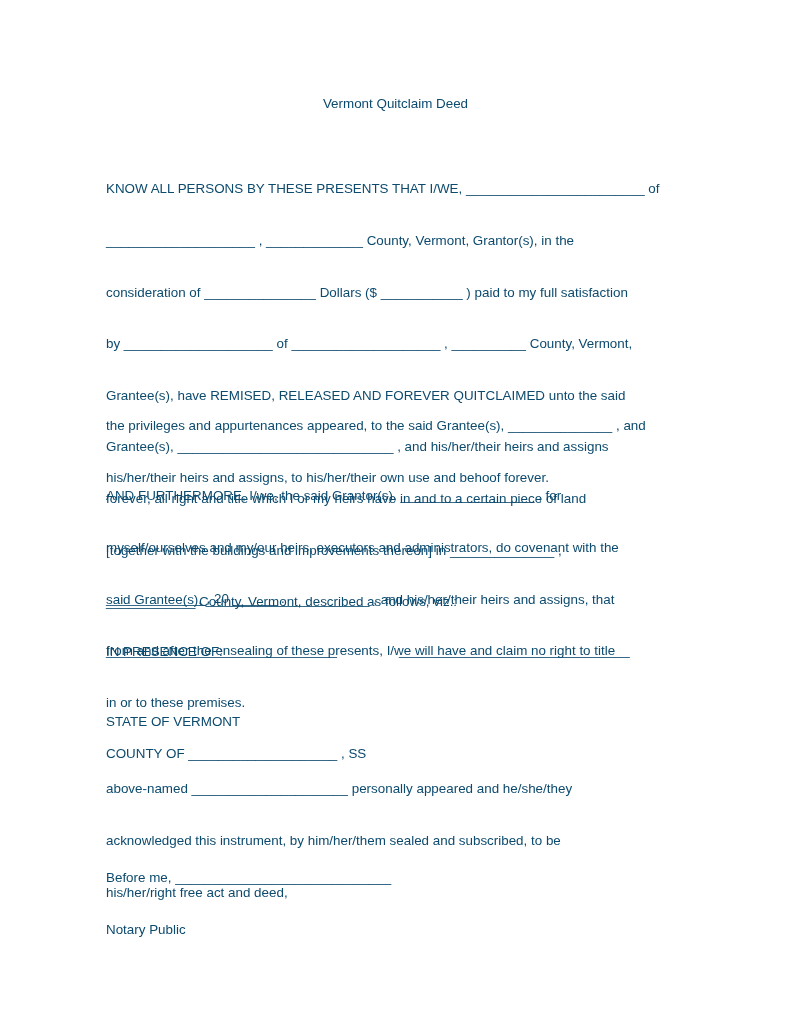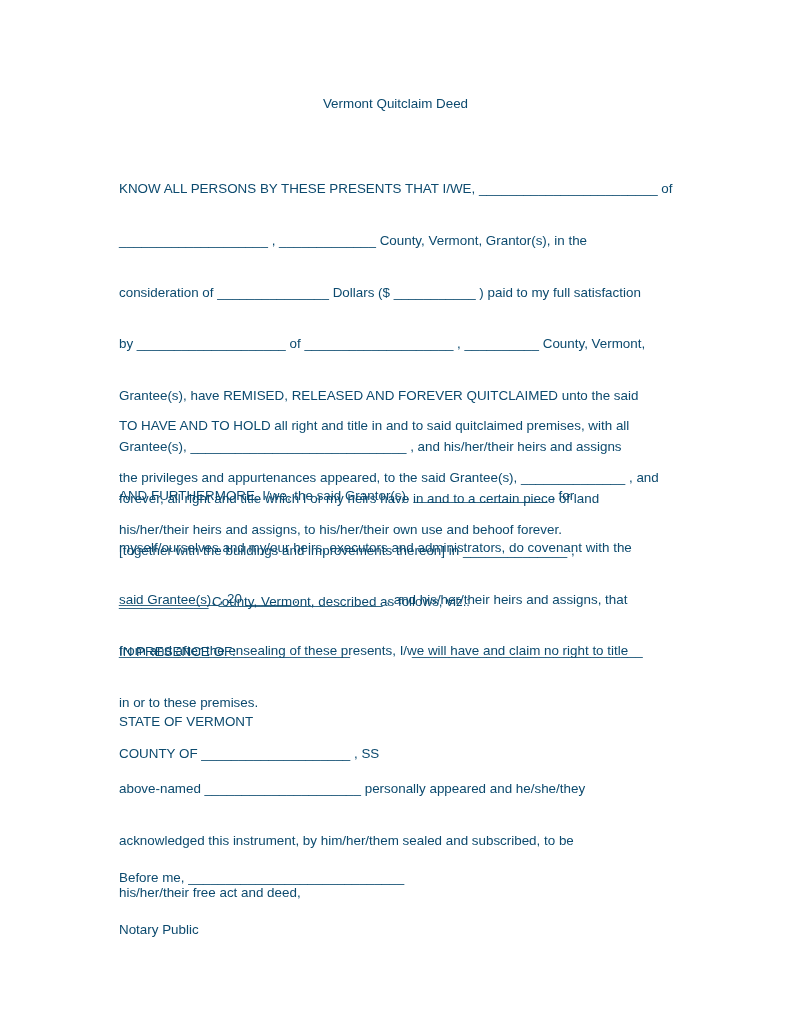--- a/index.html
+++ b/index.html
@@ -21,21 +21,21 @@
   .doc-title {
     position: absolute;
     top: 95px;
     left: 0;
     width: 791px;
     text-align: center;
     font-size: 13.4px;
   }
   .block {
     position: absolute;
-    left: 119px;
+    left: 106px;
     width: 572px;
     white-space: pre-wrap;
   }
   .b-grant        { top: 146px; }
   .b-habendum     { top: 383px; }
   .b-furthermore  { top: 453px; }
   .b-witness      { top: 556px; }
   .b-presence     { top: 609px; }
   .b-signatures   { top: 642px; display: flex; column-gap: 62px; }
   .b-state        { top: 679px; }
@@ -57,21 +57,20 @@
     <div class="line">consideration of _______________ Dollars ($ ___________ ) paid to my full satisfaction</div>
     <div class="line">by ____________________ of ____________________ , __________ County, Vermont,</div>
     <div class="line">Grantee(s), have REMISED, RELEASED AND FOREVER QUITCLAIMED unto the said</div>
     <div class="line">Grantee(s), _____________________________ , and his/her/their heirs and assigns</div>
     <div class="line">forever, all right and title which I or my heirs have in and to a certain piece of land</div>
     <div class="line">[together with the buildings and improvements thereon] in ______________ ,</div>
     <div class="line">____________ County, Vermont, described as follows, viz.:</div>
   </div>
 
   <div class="block b-habendum">
-    <div class="line">TO HAVE AND TO HOLD all right and title in and to said quitclaimed premises, with all</div>
     <div class="line">the privileges and appurtenances appeared, to the said Grantee(s), ______________ , and</div>
     <div class="line">his/her/their heirs and assigns, to his/her/their own use and behoof forever.</div>
   </div>
 
   <div class="block b-furthermore">
     <div class="line">AND FURTHERMORE, I/we, the said Grantor(s), __________________ , for</div>
     <div class="line">myself/ourselves and my/our heirs, executors and administrators, do covenant with the</div>
     <div class="line">said Grantee(s), ______________________ , and his/her/their heirs and assigns, that</div>
     <div class="line">from and after the ensealing of these presents, I/we will have and claim no right to title</div>
     <div class="line">in or to these premises.</div>
@@ -94,21 +93,21 @@
     <div class="line">STATE OF VERMONT</div>
   </div>
 
   <div class="block b-county">
     <div class="line">COUNTY OF ____________________ , SS</div>
   </div>
 
   <div class="block b-ack">
     <div class="line">above-named _____________________ personally appeared and he/she/they</div>
     <div class="line">acknowledged this instrument, by him/her/them sealed and subscribed, to be</div>
-    <div class="line">his/her/their free act and deed,</div>
+    <div class="line">his/her/right free act and deed,</div>
   </div>
 
   <div class="block b-notary">
     <div class="line">Before me, _____________________________</div>
     <div class="line">Notary Public</div>
   </div>
 
 </div>
 
 </body></html>

